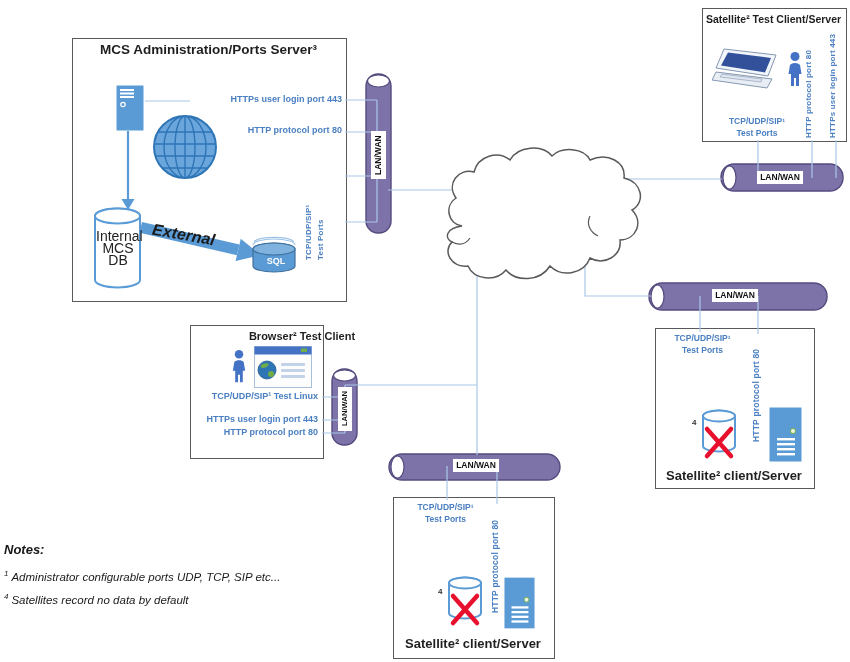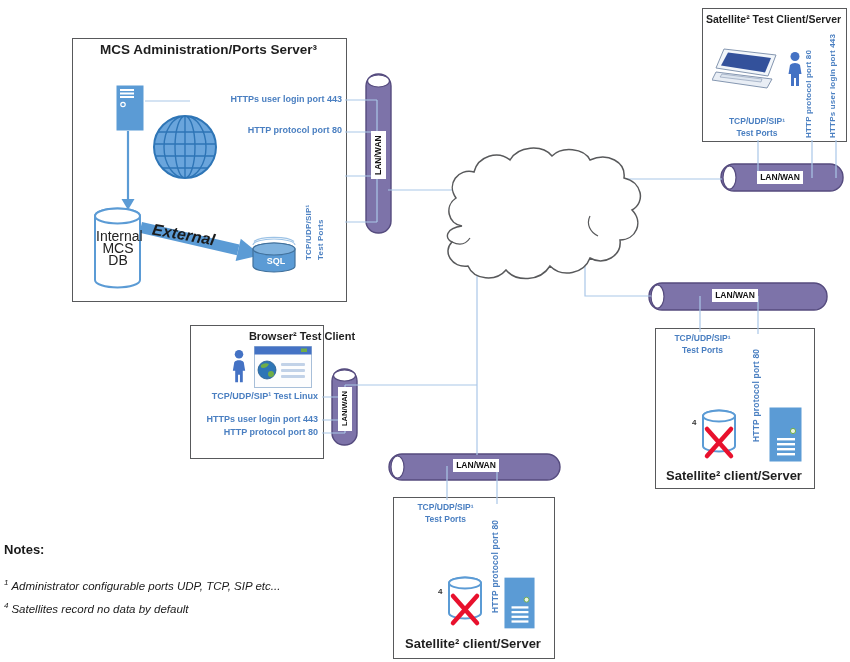--- a/index.html
+++ b/index.html
@@ -17,21 +17,21 @@
   .lanwan{position:absolute;background:#fff;color:#111;font-weight:600;font-size:8.5px;
           text-align:center;line-height:13px;z-index:6;white-space:nowrap;}
   .lanwan.vert{writing-mode:vertical-rl;transform:rotate(180deg);line-height:14px;}
   .noteref{position:absolute;font-size:8px;color:#333;font-weight:600;}
   #overlay{position:absolute;left:0;top:0;z-index:4;pointer-events:none;}
   .dbtext{position:absolute;color:#222;font-size:14px;text-align:center;line-height:12px;z-index:6;}
   .sqltext{position:absolute;color:#fff;font-weight:700;font-size:9px;text-align:center;z-index:6;}
   .external{position:absolute;color:#1a1a1a;font-weight:700;font-style:italic;font-size:16px;
             transform:rotate(10deg);z-index:6;white-space:nowrap;}
   #notes{position:absolute;left:4px;top:542px;color:#1a1a1a;}
-  #notes .nh{font-size:13px;font-weight:700;margin-bottom:16px;}
+  #notes .nh{font-size:13px;font-weight:700;font-style:italic;margin-bottom:7px;}
   #notes .ni{font-size:11.5px;font-style:italic;line-height:19px;white-space:nowrap;}
   #notes sup{font-size:8px;font-style:italic;margin-right:3px;}
   #notes b{font-weight:700;}
   .icon{position:absolute;z-index:5;}
 </style>
 </head>
 <body>
 
 <div id="canvas">
 

